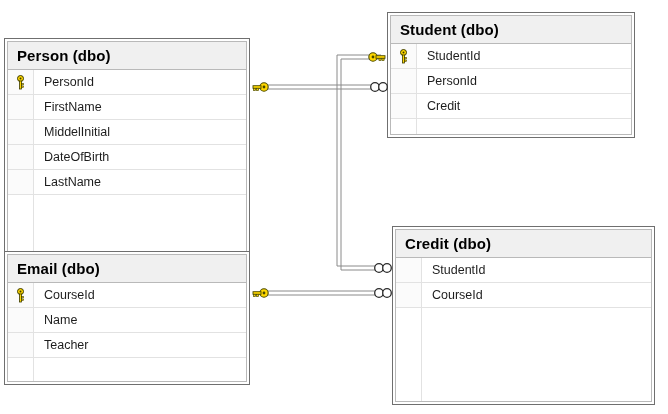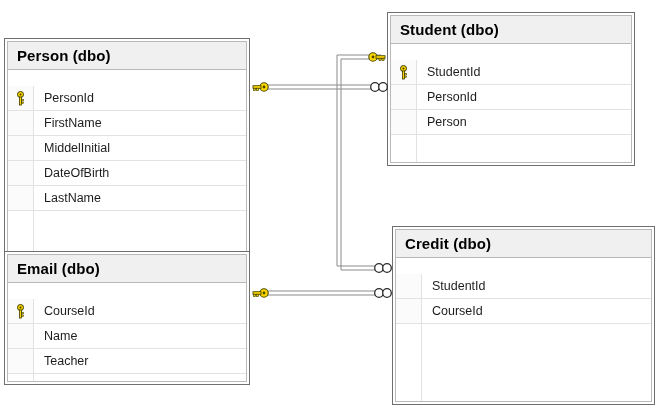--- a/index.html
+++ b/index.html
@@ -47,21 +47,20 @@
     font-weight: bold;
     color: #000000;
     letter-spacing: 0.1px;
     white-space: nowrap;
   }
   .entity-rows {
     flex: 1 1 auto;
     display: flex;
     flex-direction: column;
     background: #ffffff;
-    margin-top: 16px;
   }
   .erow {
     box-sizing: border-box;
     height: 25px;
     flex: 0 0 25px;
     display: flex;
     align-items: center;
     border-bottom: 1px solid #e2e2e2;
     background: #ffffff;
   }
@@ -169,21 +168,21 @@
           <div class="colname">LastName</div>
         </div>
         <div class="erow filler">
           <div class="gutter"></div>
           <div class="colname"></div>
         </div>
       </div>
     </div>
   </div>
 
-  <div class="entity" style="left:387px; top:12px; width:248px; height:154px;">
+  <div class="entity" style="left:387px; top:12px; width:248px; height:126px;">
     <div class="entity-inner">
       <div class="entity-title">Student (dbo)</div>
       <div class="entity-rows">
         <div class="erow">
           <div class="gutter">
             <svg class="key-cell" viewBox="0 0 11 15">
               <circle cx="5.5" cy="3.5" r="3" fill="#ffd700" stroke="#3a3a00" stroke-width="1"></circle>
               <circle cx="5.5" cy="3.5" r="1" fill="#3a3a00"></circle>
               <rect x="4.5" y="6" width="2" height="8" fill="#ffd700" stroke="#3a3a00" stroke-width="0.8"></rect>
               <rect x="6.5" y="8.5" width="2" height="1.4" fill="#ffd700" stroke="#3a3a00" stroke-width="0.6"></rect>
@@ -191,21 +190,21 @@
             </svg>
           </div>
           <div class="colname">StudentId</div>
         </div>
         <div class="erow">
           <div class="gutter"></div>
           <div class="colname">PersonId</div>
         </div>
         <div class="erow">
           <div class="gutter"></div>
-          <div class="colname">Person</div>
+          <div class="colname">Credit</div>
         </div>
         <div class="erow filler">
           <div class="gutter"></div>
           <div class="colname"></div>
         </div>
       </div>
     </div>
   </div>
 
   <div class="entity" style="left:4px; top:251px; width:246px; height:134px;">

